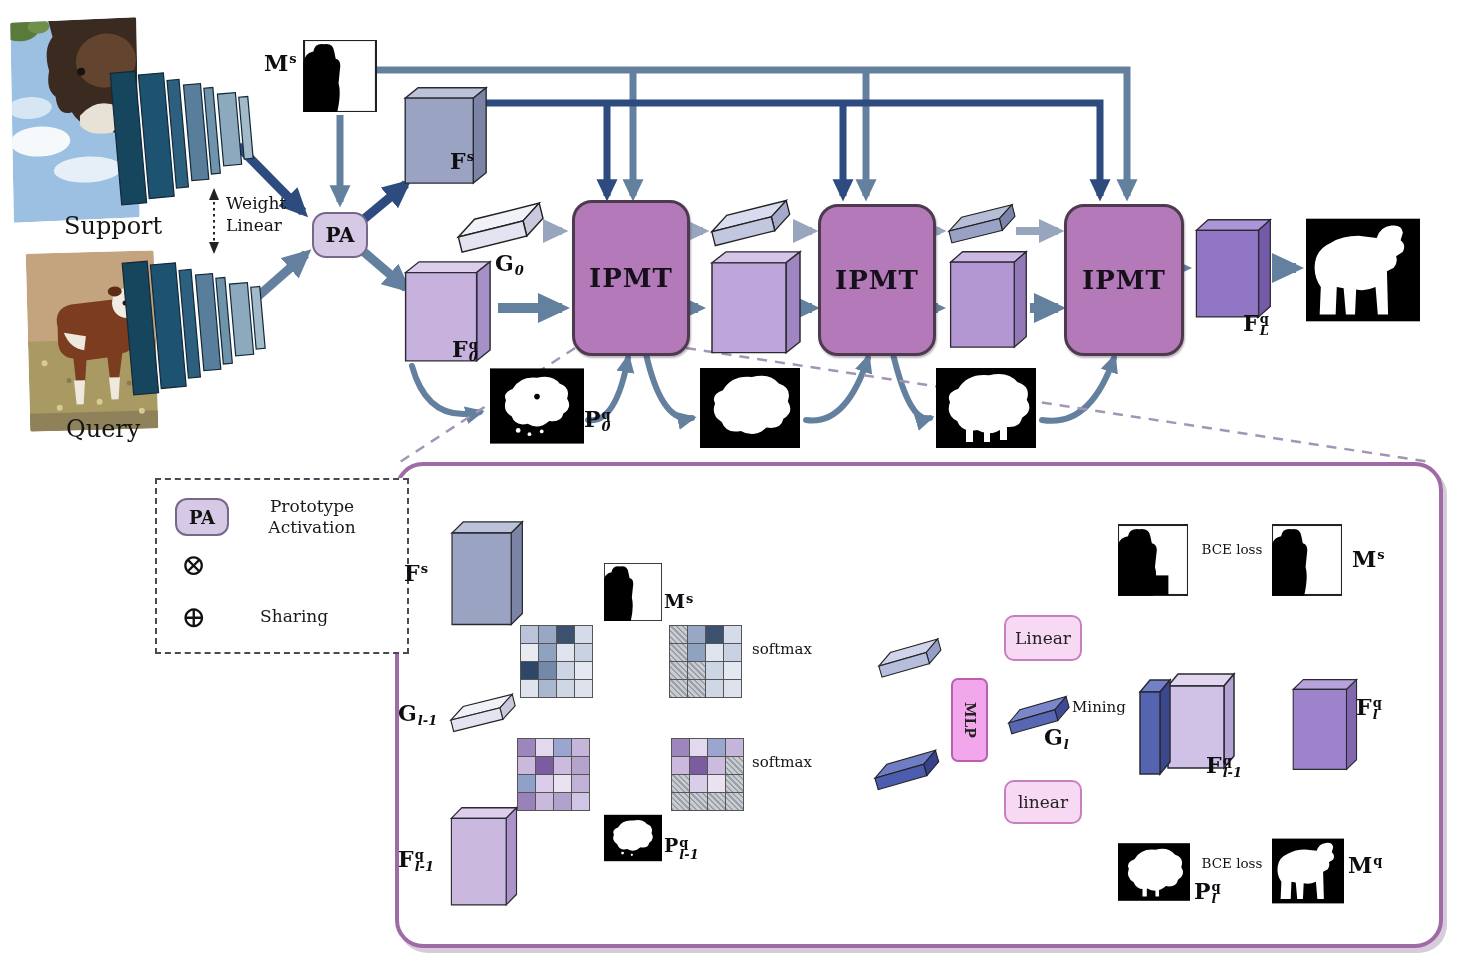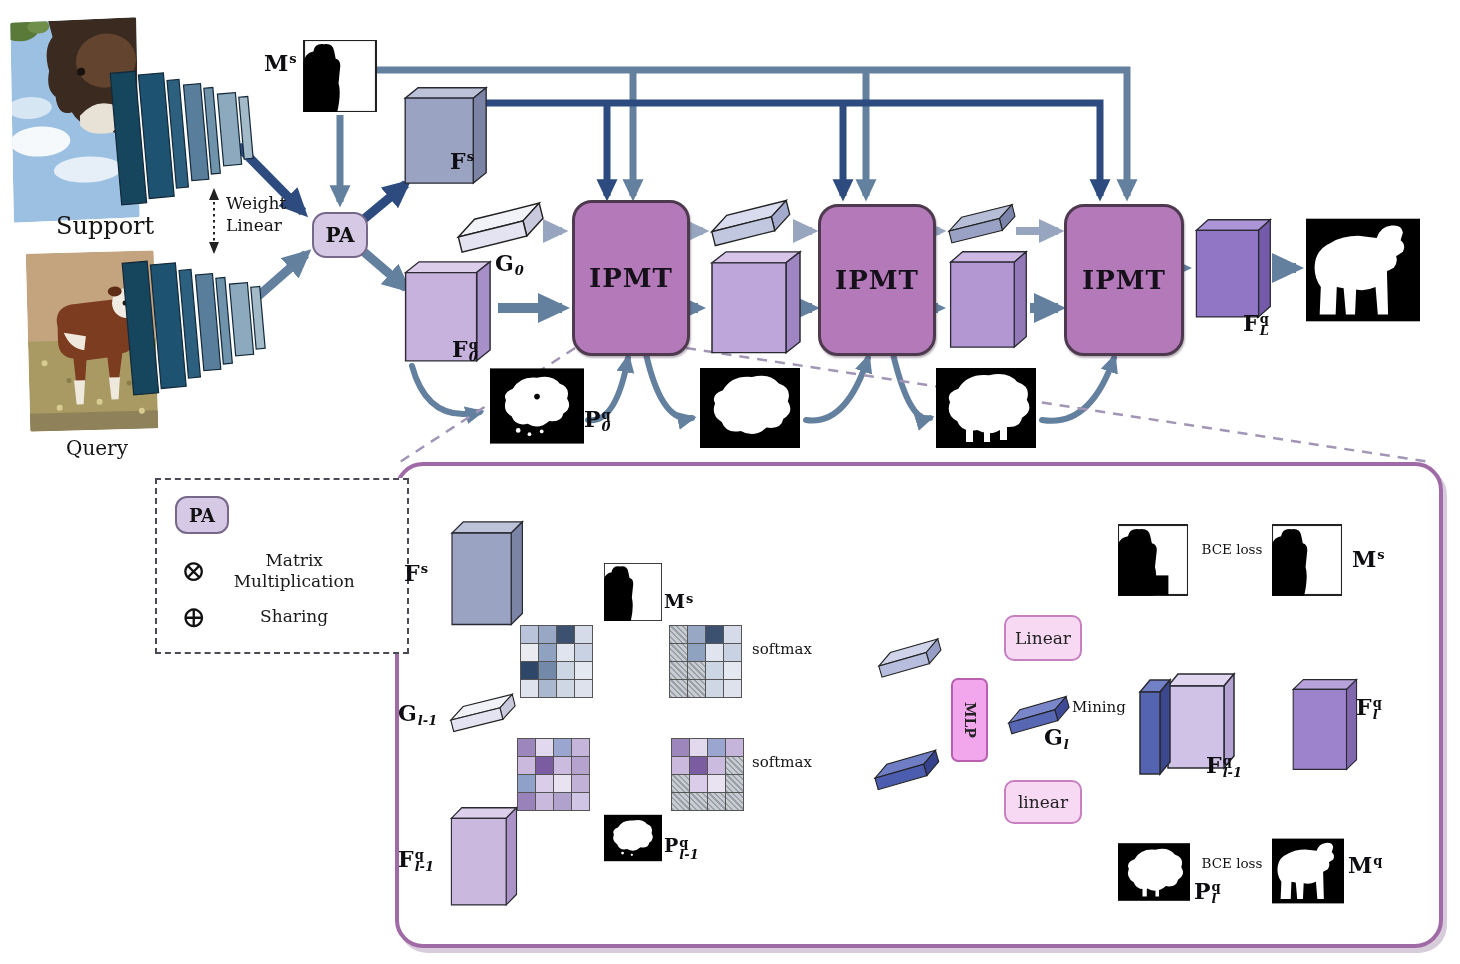--- a/index.html
+++ b/index.html
@@ -263,21 +263,21 @@
     <ellipse cx="75" cy="150" rx="34" ry="13" fill="#ffffff" opacity="0.75"></ellipse>
     <ellipse cx="18" cy="86" rx="22" ry="11" fill="#ffffff" opacity="0.6"></ellipse>
     <path d="M38,0 L126,0 L126,112 Q100,122 86,102 Q70,110 60,92 Q46,96 44,76 Q34,68 38,50 Q32,28 42,16 Z" fill="#3a2a1f"></path>
     <ellipse cx="95" cy="42" rx="30" ry="27" fill="#63452f"></ellipse>
     <path d="M68,96 Q84,78 106,88 Q114,102 100,114 Q78,118 68,106 Z" fill="#e7e1d6"></path>
     <circle cx="70" cy="52" r="4" fill="#191210"></circle>
     <ellipse cx="10" cy="8" rx="18" ry="11" fill="#5a7a3a"></ellipse>
     <ellipse cx="28" cy="5" rx="11" ry="7" fill="#6f8f4a"></ellipse>
   </svg>
 </div>
-<div class="txt" style="left:56px;top:212px;width:130px;font-size:24px;">Support</div>
+<div class="txt" style="left:64px;top:212px;width:130px;font-size:24px;">Support</div>
 
 <div class="photo" style="left:28px;top:252px;width:128px;height:178px;transform:rotate(-1.5deg);">
   <svg width="128" height="178" viewBox="0 0 128 178">
     <rect width="128" height="92" fill="#c4a37f"></rect>
     <rect y="88" width="128" height="90" fill="#a89a62"></rect>
     <rect y="160" width="128" height="18" fill="#8f815a"></rect>
     <circle cx="16" cy="110" r="3" fill="#d8cb8f"></circle>
         <circle cx="40" cy="128" r="2.5" fill="#8a7c4a"></circle>
     <circle cx="70" cy="150" r="3" fill="#d8cb8f"></circle>
         <circle cx="100" cy="132" r="2.5" fill="#8a7c4a"></circle>
@@ -286,21 +286,21 @@
     <path d="M30,74 Q26,56 44,52 L86,48 Q100,46 103,58 L105,86 Q106,100 94,102 L90,128 L81,128 L79,106 L58,108 L56,130 L47,130 L45,106 Q30,104 30,88 Z" fill="#7c3c20"></path>
     <path d="M45,128 L47,152 L54,152 L56,128 Z" fill="#efe9dd"></path>
     <path d="M80,126 L82,148 L89,148 L91,126 Z" fill="#efe9dd"></path>
     <circle cx="100" cy="52" r="15" fill="#f0ece4"></circle>
     <ellipse cx="107" cy="42" rx="9" ry="7" fill="#7c3c20"></ellipse>
     <ellipse cx="88" cy="40" rx="7" ry="5" fill="#5f2d16"></ellipse>
     <circle cx="98" cy="52" r="2.5" fill="#221611"></circle>
     <path d="M36,80 Q42,96 56,98 L58,84 Z" fill="#efe9dd"></path>
   </svg>
 </div>
-<div class="txt" style="left:66px;top:436px;width:110px;font-size:20px;">Query</div>
+<div class="txt" style="left:66px;top:415px;width:110px;font-size:24px;">Query</div>
 
 <svg class="abs z2" style="left:108px;top:58px;" width="180" height="155" viewBox="0 0 180 155">
   <g transform="rotate(-5 90 78)" stroke="#13293a" stroke-width="1.2">
     <rect x="8" y="8" width="25" height="132" fill="#16455e"></rect>
     <rect x="36" y="12" width="25" height="124" fill="#1d5270"></rect>
     <rect x="64" y="20" width="12" height="108" fill="#2c607e"></rect>
     <rect x="80" y="26" width="17" height="96" fill="#587e9c"></rect>
     <rect x="100" y="31" width="9" height="86" fill="#6f93ab"></rect>
     <rect x="113" y="38" width="18" height="72" fill="#8da9be"></rect>
     <rect x="134" y="43" width="9" height="62" fill="#a3bac9"></rect>
@@ -465,24 +465,24 @@
 <div class="mask" style="left:1306px;top:210px;">
   <svg width="114" height="120" viewBox="0 0 100 90">
         <rect width="100" height="90" fill="#000"></rect>
         <use href="#cowshape" fill="#fff"></use>
       </svg>
 </div>
 
 <div id="legend">
   <div class="lgrow" style="left:18px;top:16px;">
     <div class="lgpa">PA</div>
+    <div class="lgtxt" style="width:166px;">Prototype Activation</div>
   </div>
   <div class="lgrow" style="left:24px;top:70px;">
     <div class="lgsym">⊗</div>
-    <div class="lgtxt" style="width:176px;">Matrix Multiplication</div>
   </div>
   <div class="lgrow" style="left:24px;top:122px;">
     <div class="lgsym">⊕</div>
     <div class="lgtxt" style="width:176px;">Sharing</div>
   </div>
 </div>
 
 <div id="detailbox"></div>
 
 <svg class="slab" style="left:444px;top:520px;" width="80" height="112" viewBox="0 0 100 120" preserveAspectRatio="none">

